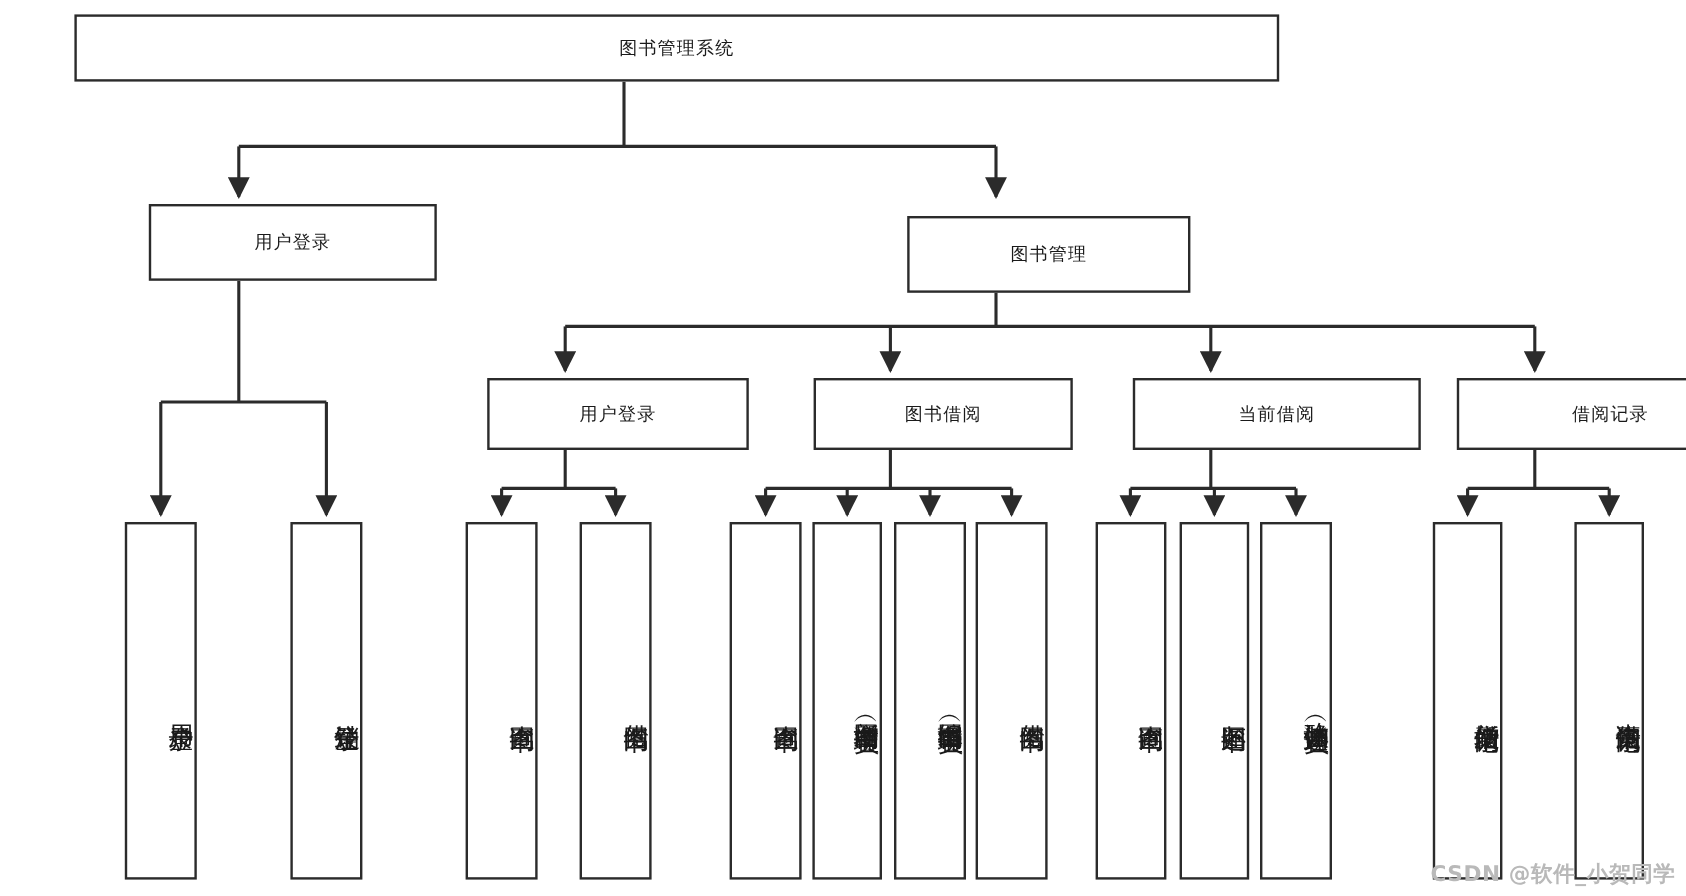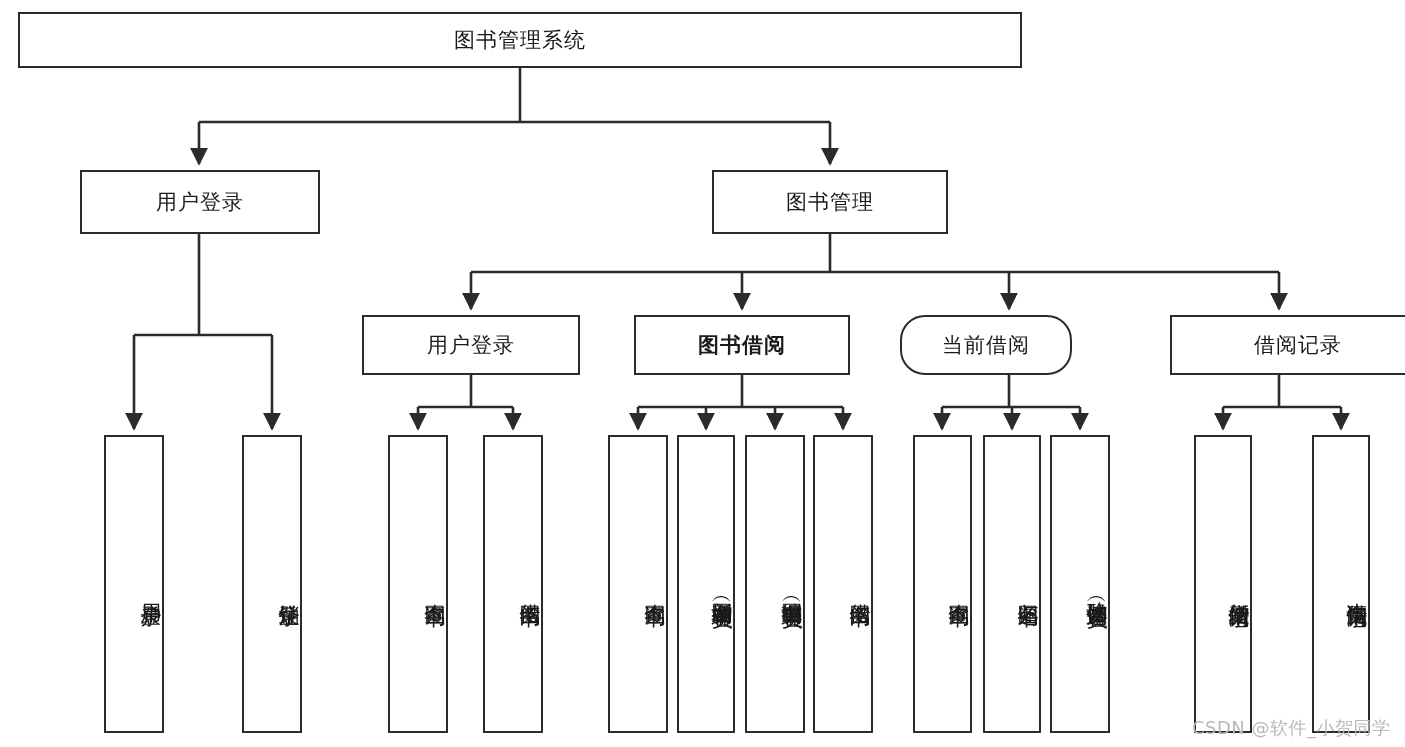--- a/index.html
+++ b/index.html
@@ -21,22 +21,23 @@
     position: absolute;
     box-sizing: border-box;
     border: 2px solid #2b2b2b;
     background: #ffffff;
     display: flex;
     align-items: center;
     justify-content: center;
     color: #1a1a1a;
   }
   .node.horiz {
-    font-size: 21px;
+    font-size: 15px;
     letter-spacing: 1px;
+    margin-left: 44px;
   }
   .node.vert {
     writing-mode: vertical-rl;
     text-orientation: upright;
     font-size: 21px;
     line-height: 1.08;
     letter-spacing: 1px;
     align-items: flex-start;
     justify-content: center;
     padding-top: 10px;
@@ -110,36 +111,36 @@
       <path d="M 1279 375 L 1279 407"></path>
       <path d="M 1223 407 L 1341 407"></path>
       <path d="M 1223 407 L 1223 429" marker-end="url(#arrow)"></path>
       <path d="M 1341 407 L 1341 429" marker-end="url(#arrow)"></path>
     </g>
   </svg>
 
   <div class="node horiz" style="left:18px; top:12px; width:1004px; height:56px;">图书管理系统</div>
 
   <div class="node horiz" style="left:80px; top:170px; width:240px; height:64px;">用户登录</div>
-  <div class="node horiz" style="left:712px; top:170px; width:236px; height:64px;">图书管理</div>
+  <div class="node horiz" style="left:712px; top:180px; width:236px; height:64px;">图书管理</div>
 
   <div class="node horiz" style="left:362px; top:315px; width:218px; height:60px;">用户登录</div>
-  <div class="node horiz" style="left:634px; top:315px; width:216px; height:60px;font-weight:bold;">图书借阅</div>
-  <div class="node horiz" style="left:900px; top:315px; width:172px; height:60px;border-radius:25px;">当前借阅</div>
+  <div class="node horiz" style="left:634px; top:315px; width:216px; height:60px;">图书借阅</div>
+  <div class="node horiz" style="left:900px; top:315px; width:240px; height:60px;">当前借阅</div>
   <div class="node horiz" style="left:1170px; top:315px; width:256px; height:60px;">借阅记录</div>
 
   <div class="node vert" style="left:104px; top:435px; width:60px; height:298px;">用户登录</div>
   <div class="node vert" style="left:242px; top:435px; width:60px; height:298px;">注销登录</div>
   <div class="node vert" style="left:388px; top:435px; width:60px; height:298px;">查询图书</div>
   <div class="node vert" style="left:483px; top:435px; width:60px; height:298px;">借阅图书</div>
   <div class="node vert" style="left:608px; top:435px; width:60px; height:298px;">查询图书</div>
   <div class="node vert" style="left:677px; top:435px; width:58px; height:298px;">新增图书（管理员）</div>
   <div class="node vert" style="left:745px; top:435px; width:60px; height:298px;">编辑图书（管理员）</div>
   <div class="node vert" style="left:813px; top:435px; width:60px; height:298px;">借阅图书</div>
   <div class="node vert" style="left:913px; top:435px; width:59px; height:298px;">查询图书</div>
   <div class="node vert" style="left:983px; top:435px; width:58px; height:298px;">归还图书</div>
   <div class="node vert" style="left:1050px; top:435px; width:60px; height:298px;">确认归还（管理员）</div>
   <div class="node vert" style="left:1194px; top:435px; width:58px; height:298px;">新增借阅记录</div>
   <div class="node vert" style="left:1312px; top:435px; width:58px; height:298px;">查询借阅记录</div>
 
-  <div class="watermark" style="left:1192px; top:716px;">CSDN @软件_小贺同学</div>
+  <div class="watermark" style="left:1192px; top:716px;font-weight:bold;">CSDN @软件_小贺同学</div>
 
 </div>
 
 </body></html>

